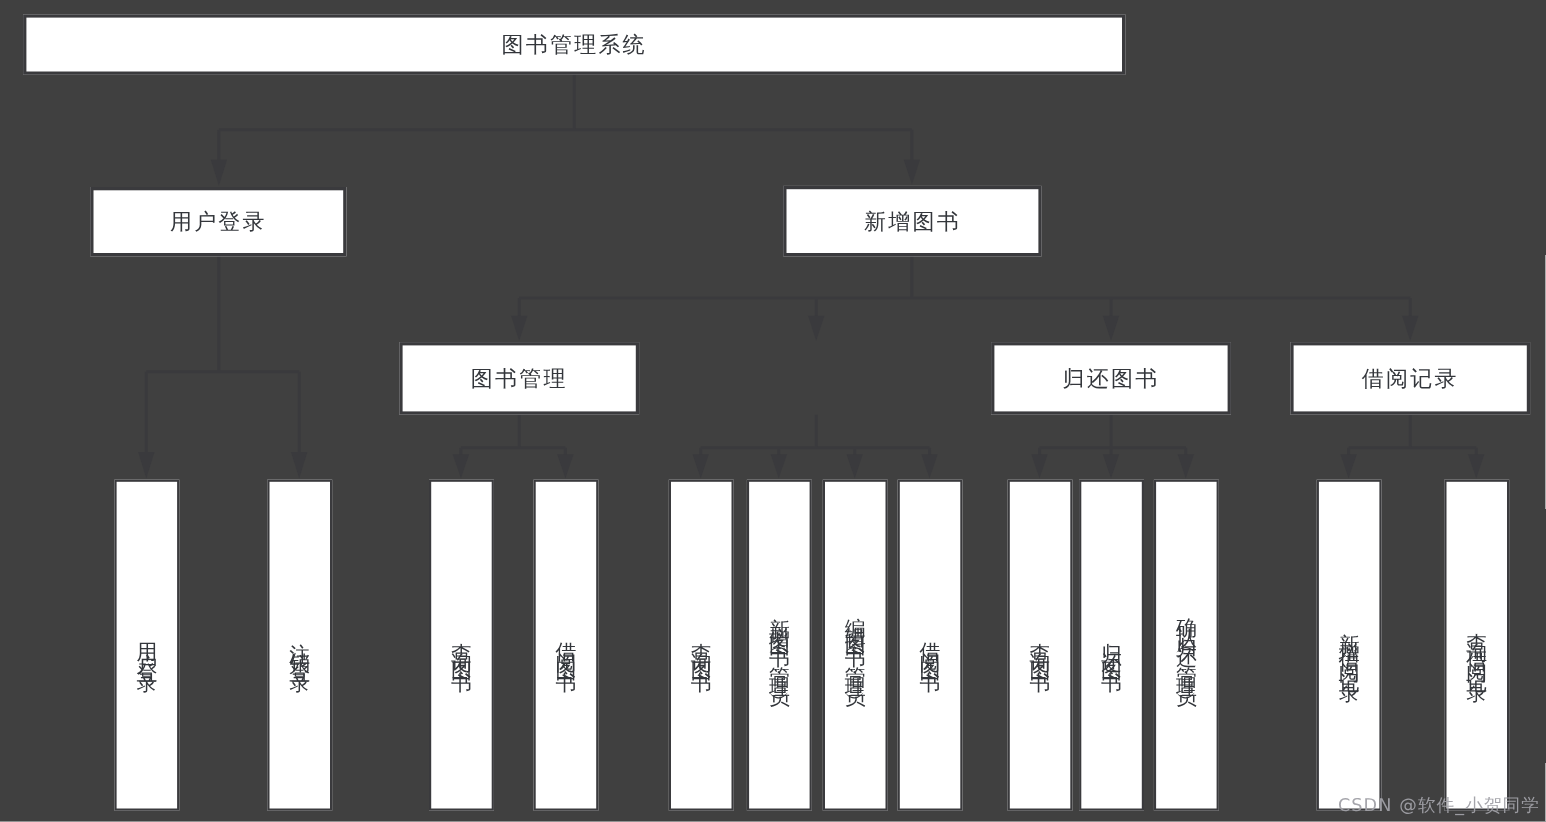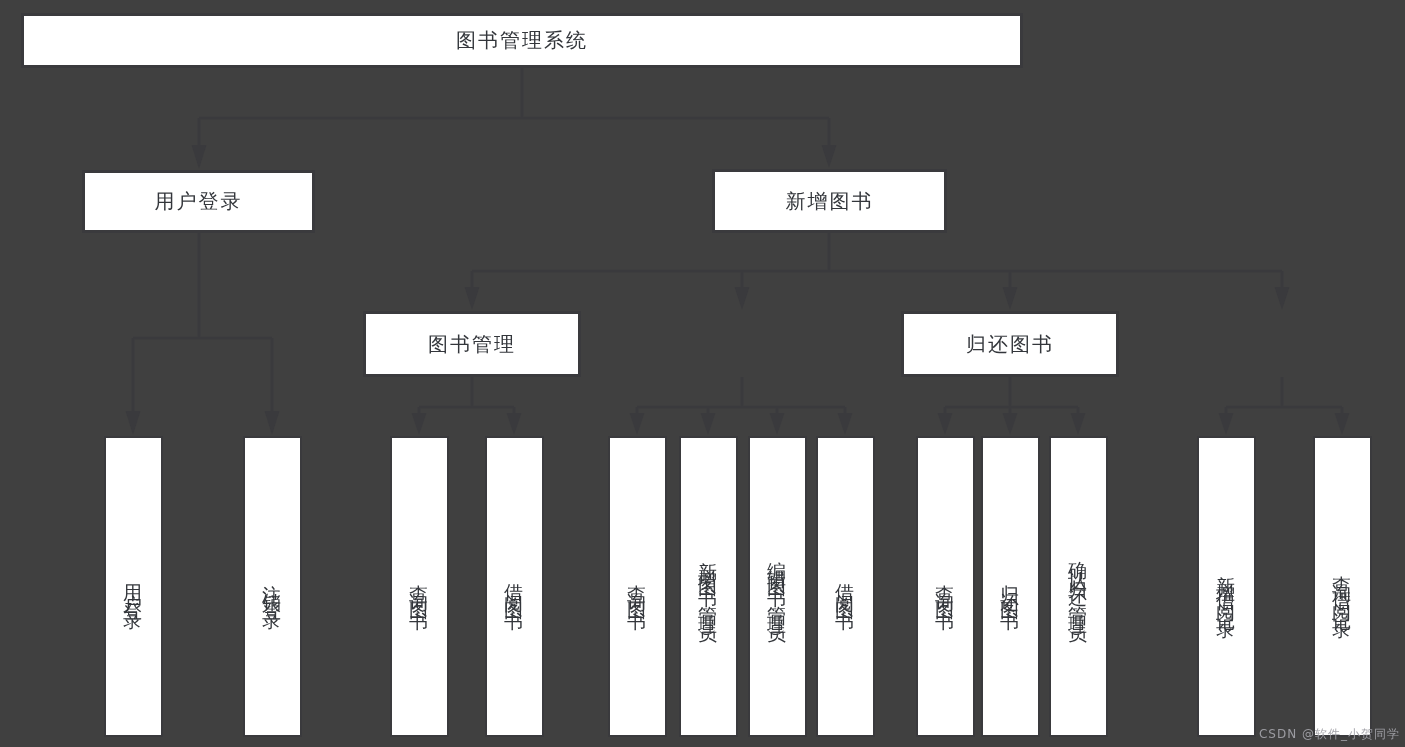--- a/index.html
+++ b/index.html
@@ -19,21 +19,21 @@
   }
   .node.h span{font-size:20px;letter-spacing:2px;white-space:nowrap;}
   .node.leaf{border-width:2.5px;}
   .node.leaf span{
     writing-mode:vertical-rl;text-orientation:mixed;
     font-size:19px;letter-spacing:9px;line-height:1;
     white-space:nowrap;
   }
   #watermark{
     position:absolute;right:5px;bottom:4px;
-    font-size:12px;letter-spacing:1px;
+    font-size:16px;letter-spacing:1px;
     color:rgba(160,160,166,0.95);
     white-space:nowrap;z-index:5;
   }
 </style>
 </head>
 <body>
 
 <div id="stage">
 
   <svg id="connector-layer" viewBox="0 0 1405 747" xmlns="http://www.w3.org/2000/svg">
@@ -91,20 +91,23 @@
   <div class="node h" style="left:712px;top:169px;width:235px;height:64px">
     <span>新增图书</span>
   </div>
 
   <div class="node h" style="left:363px;top:311px;width:218px;height:66px">
     <span>图书管理</span>
   </div>
   <div class="node h" style="left:901px;top:311px;width:218px;height:66px">
     <span>归还图书</span>
   </div>
+  <div class="node h" style="left:1173px;top:311px;width:218px;height:66px">
+    <span>借阅记录</span>
+  </div>
 
   <div class="node leaf" style="left:103.5px;top:436px;width:59px;height:301px">
     <span>用户登录</span>
   </div>
   <div class="node leaf" style="left:242.5px;top:436px;width:59px;height:301px">
     <span>注销登录</span>
   </div>
 
   <div class="node leaf" style="left:389.5px;top:436px;width:59px;height:301px">
     <span>查询图书</span>

